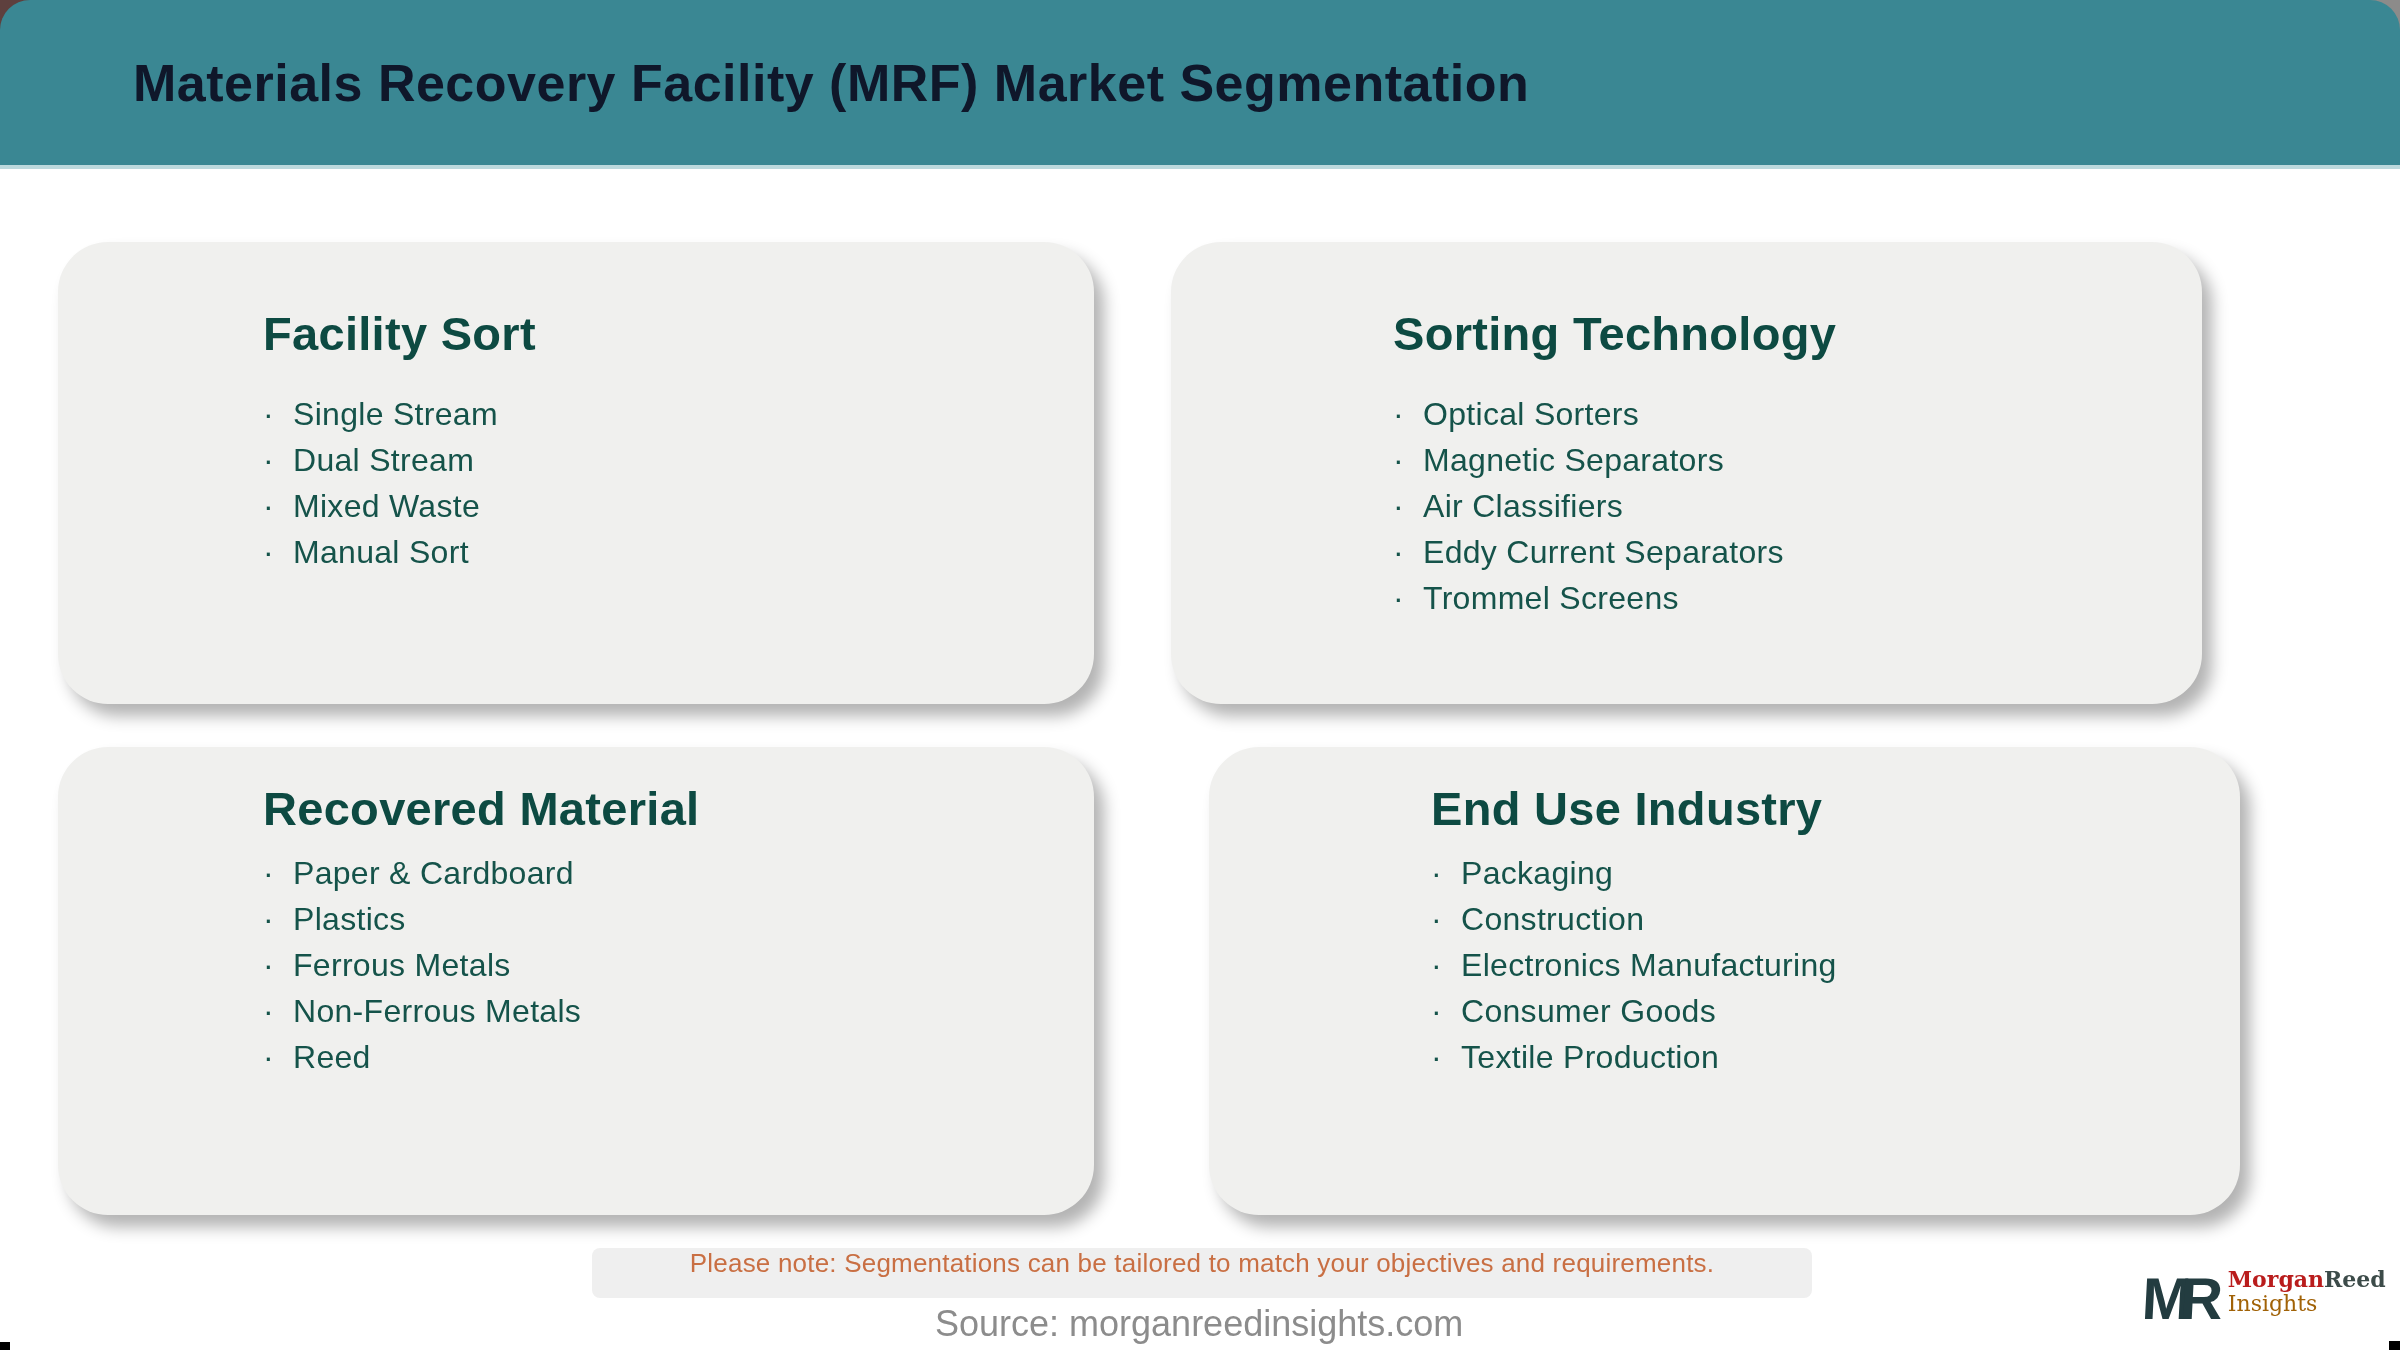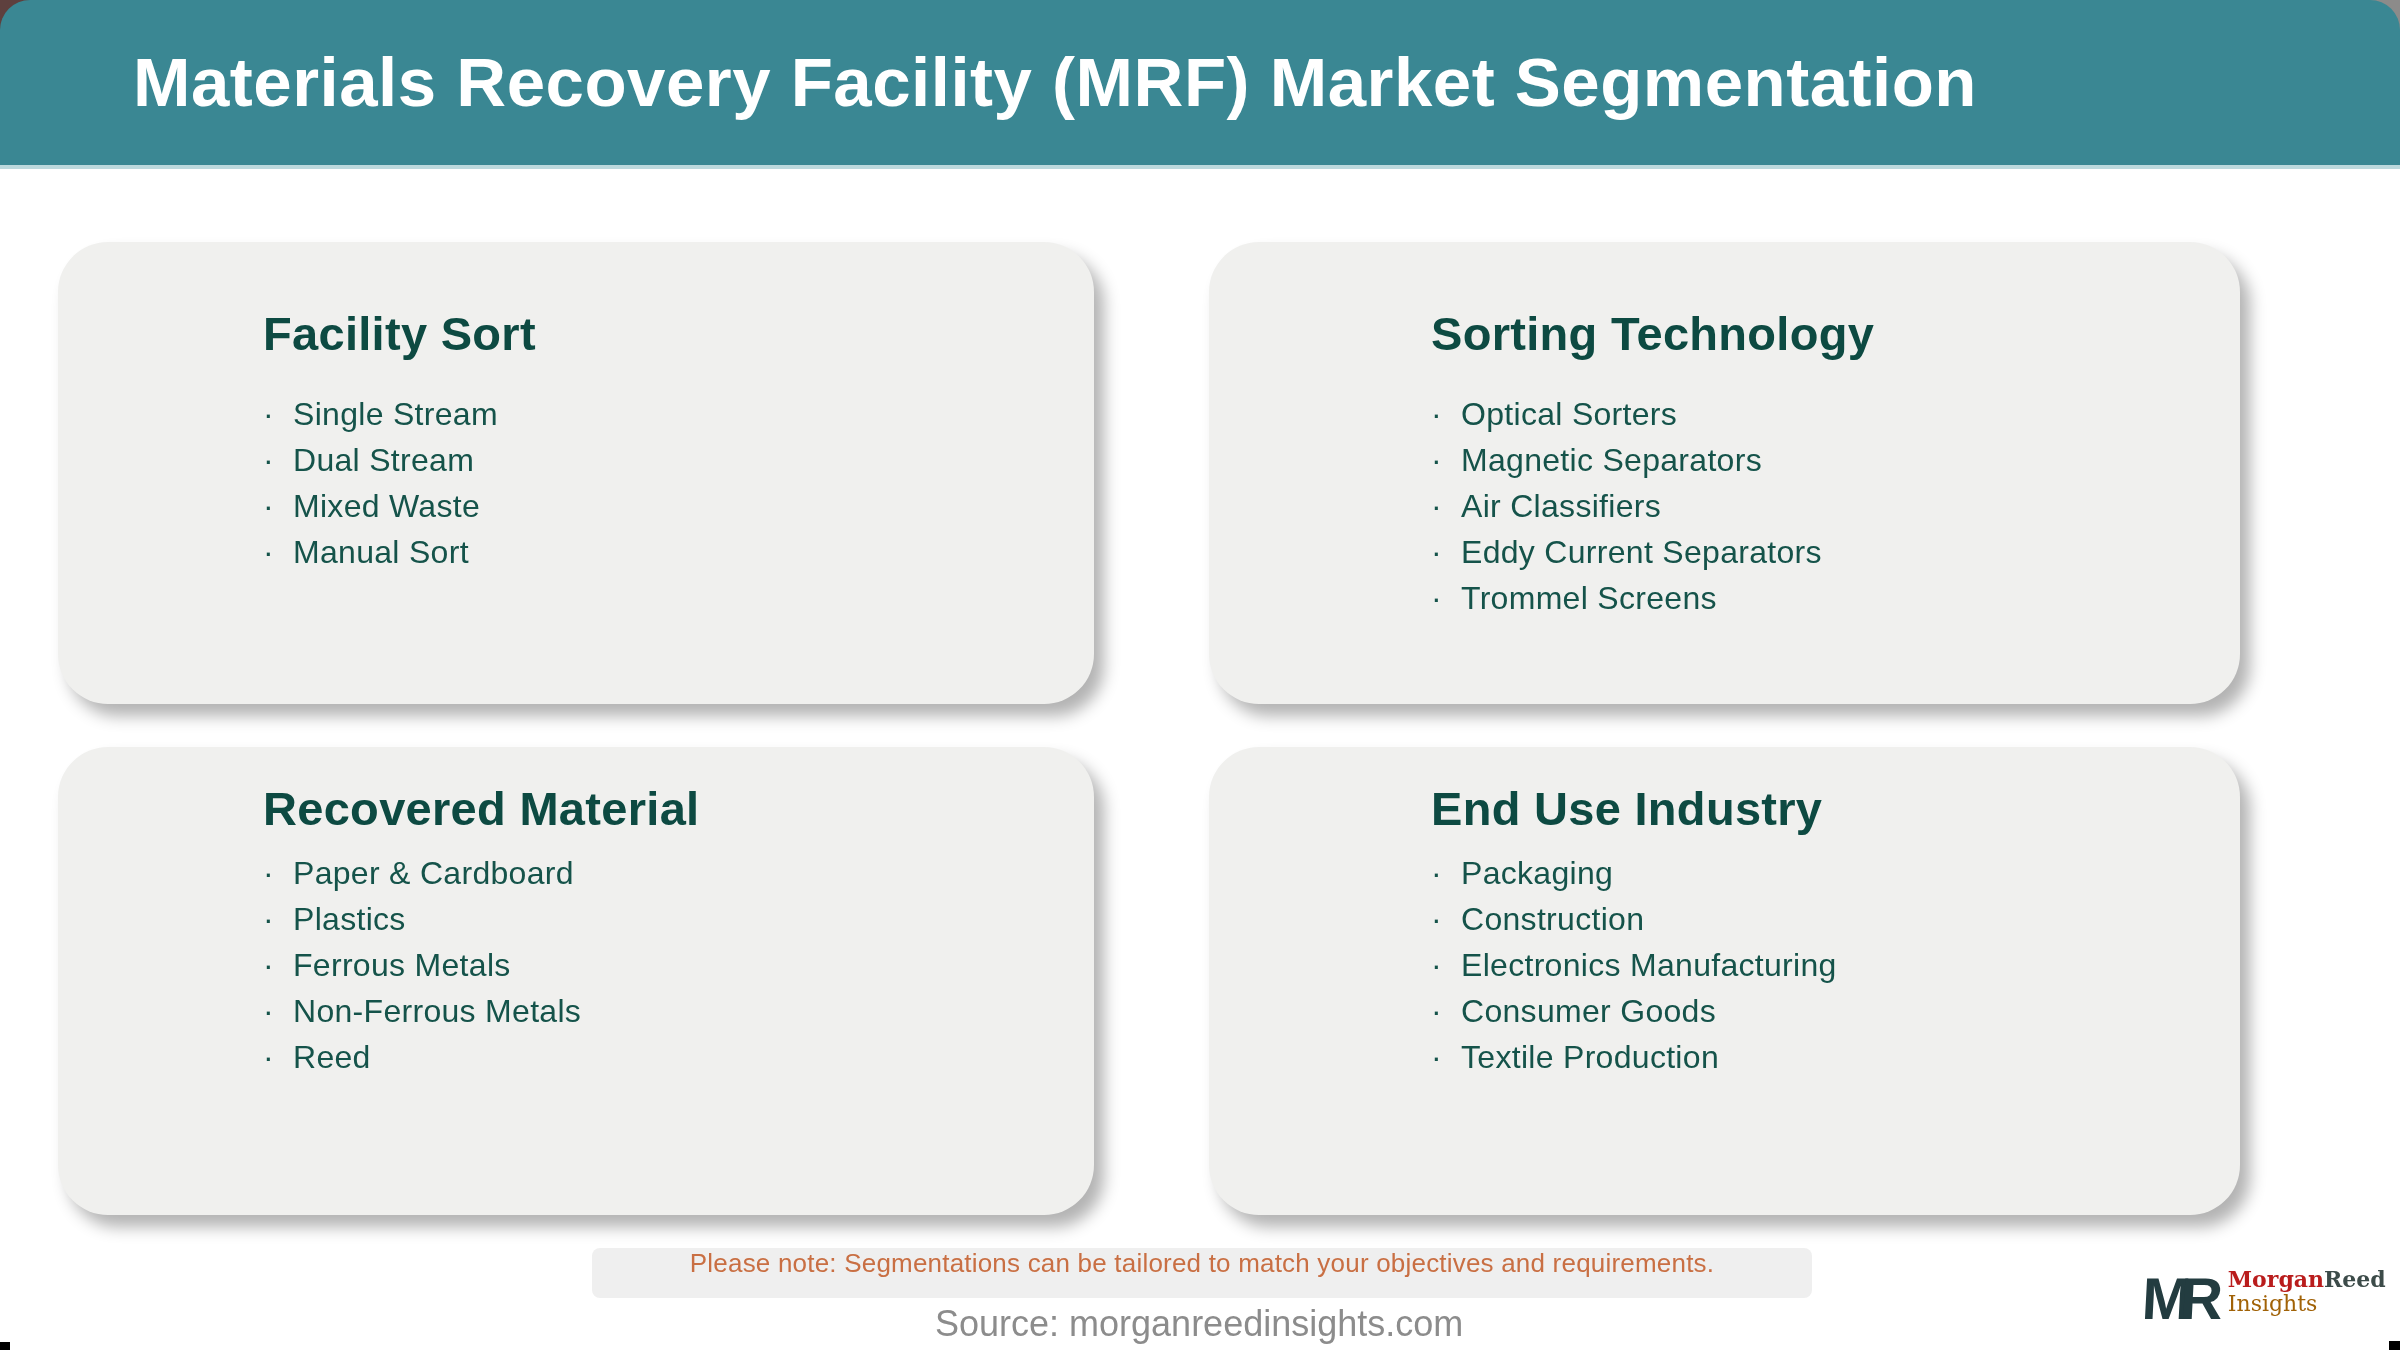--- a/index.html
+++ b/index.html
@@ -19,33 +19,33 @@
     position:absolute;left:0;top:0;width:2400px;height:169px;
     background:#3a8793;
     border-radius:30px 30px 0 0;
     border-bottom:4px solid #bcd9dd;
     display:flex;align-items:center;
     box-sizing:border-box;
     padding-left:133px;
   }
   .header h1{
     margin:0;
-    font-size:69px;font-weight:bold;color:#ffffff;
+    font-size:52px;font-weight:bold;color:#0f172a;
     letter-spacing:.5px;
   }
   
   .card{
     position:absolute;
     background:#f0f0ee;
     border-radius:50px;
     box-shadow:10px 12px 16px rgba(0,0,0,.30);
     box-sizing:border-box;
   }
   .card--one  {left:58px;  top:242px; width:1036px; height:462px;}
-  .card--two  {left:1209px;top:242px; width:1031px; height:462px;}
+  .card--two  {left:1171px;top:242px; width:1031px; height:462px;}
   .card--three{left:58px;  top:747px; width:1036px; height:468px;}
   .card--four {left:1209px;top:747px; width:1031px; height:468px;}
   .card--left {padding-left:205px;}
   .card--right{padding-left:222px;}
   .card--r1{padding-top:66px;}
   .card--r2{padding-top:36px;}
   .card h2{
     margin:0;
     font-size:47px;line-height:1.12;font-weight:bold;
     color:#0d4a42;letter-spacing:.3px;

